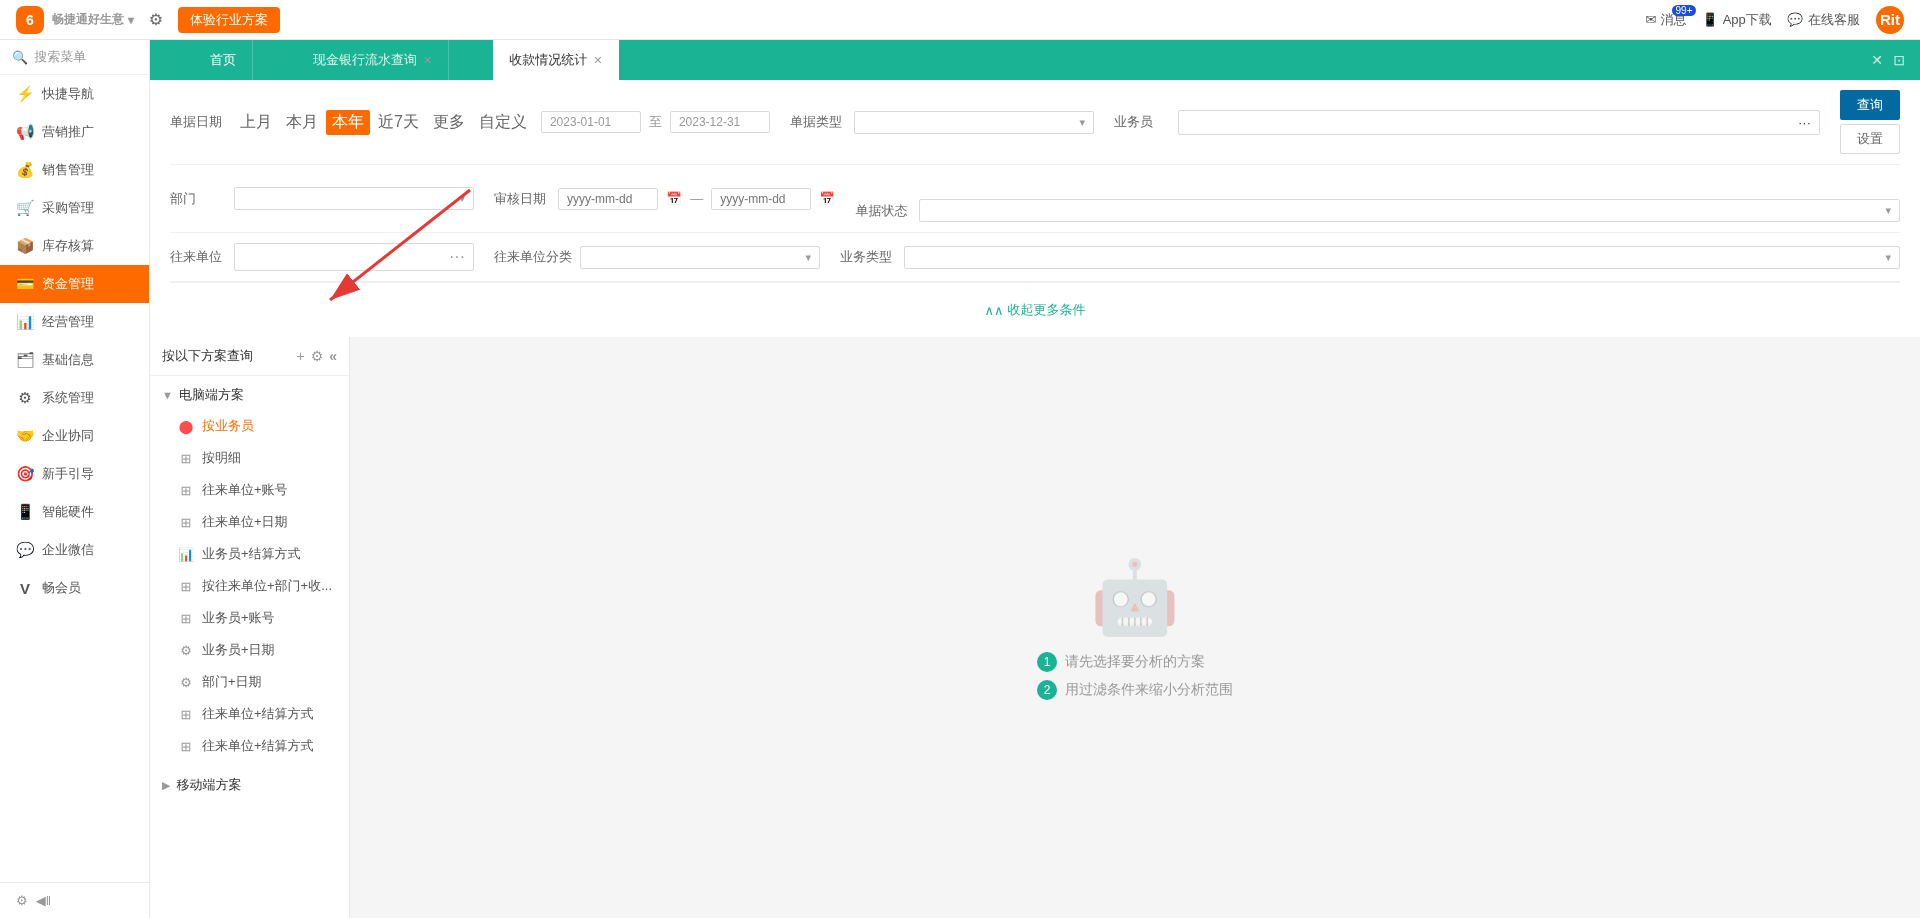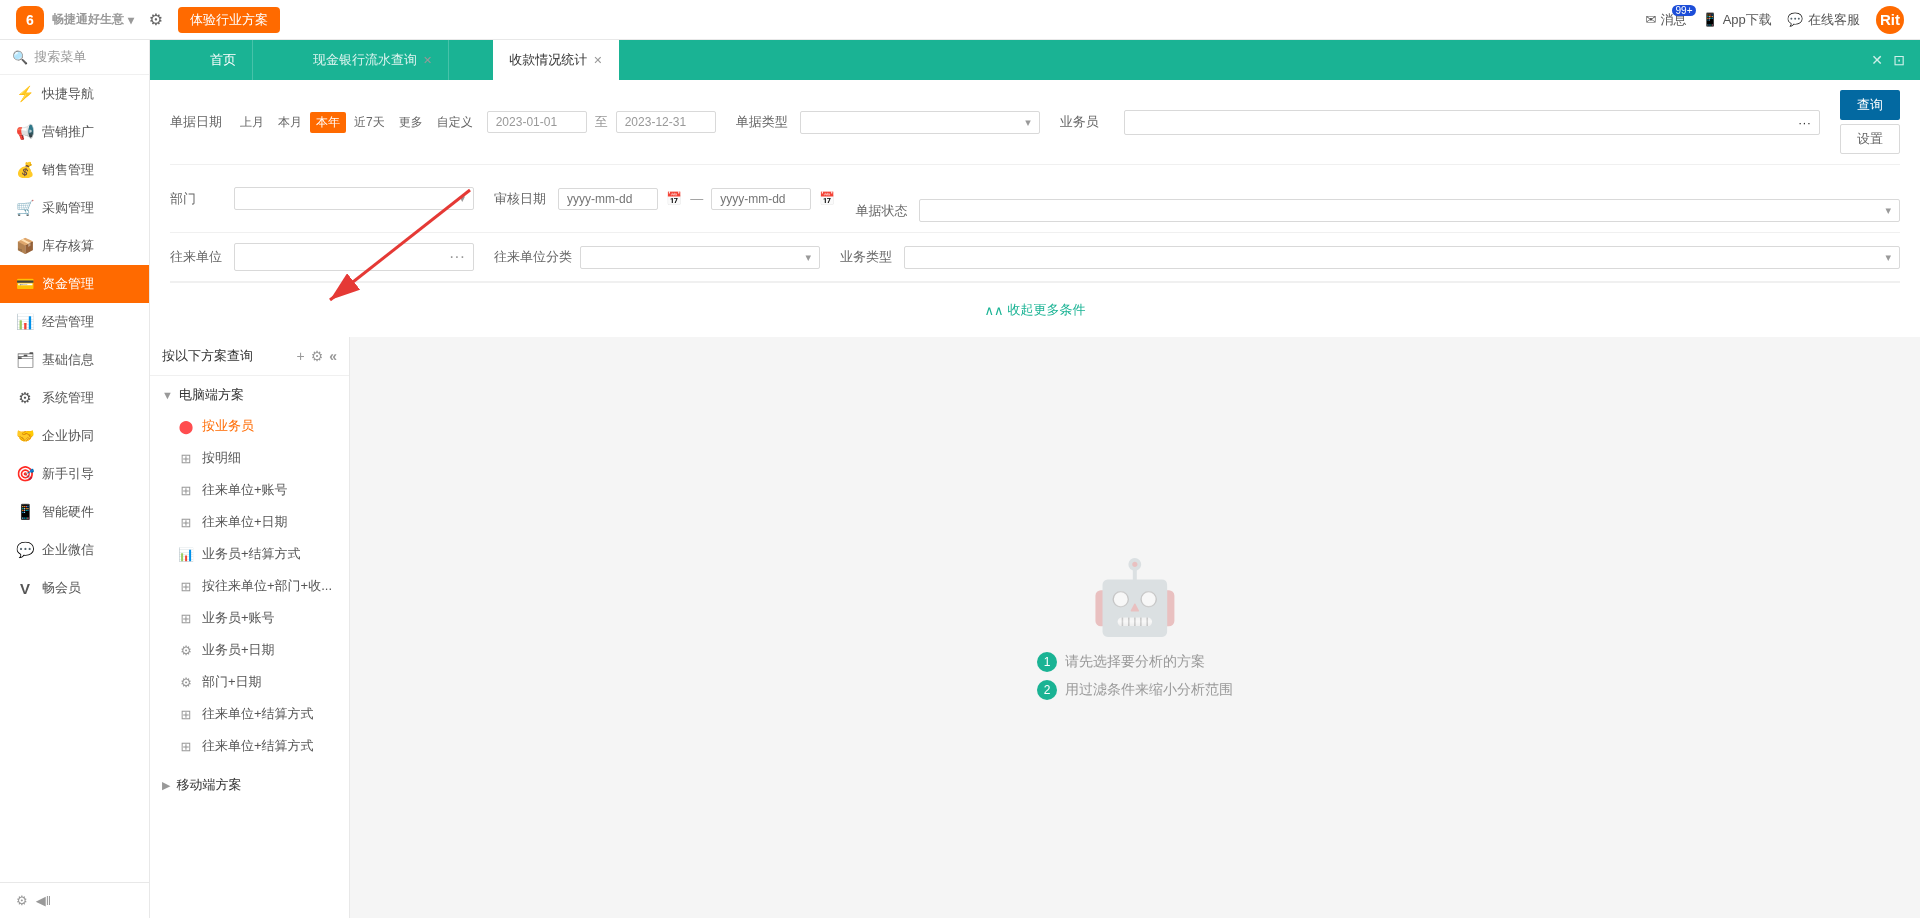--- a/index.html
+++ b/index.html
@@ -149,21 +149,21 @@
       display: flex; align-items: center; gap: 8px; min-width: 280px;
     }
     .filter-label { color: #666; font-size: 13px; white-space: nowrap; min-width: 56px; }
     .filter-date-range {
       display: flex; align-items: center; gap: 8px;
     }
     .date-btns {
       display: flex; align-items: center; gap: 2px;
     }
     .date-btn {
-      padding: 2px 6px; font-size: 12px; color: #666; cursor: pointer; border-radius: 2px;
+      padding: 2px 6px; font-size: 16px; color: #666; cursor: pointer; border-radius: 2px;
     }
     .date-btn.active { background: #ff6a00; color: #fff; border-radius: 2px; }
     .date-input {
       border: 1px solid #d9d9d9; border-radius: 2px; padding: 3px 8px;
       font-size: 12px; color: #999; width: 100px;
     }
     .filter-select {
       border: 1px solid #d9d9d9; border-radius: 2px; padding: 4px 8px;
       font-size: 13px; color: #333; min-width: 180px; display: flex; align-items: center;
       justify-content: space-between; cursor: pointer; background: #fff;

